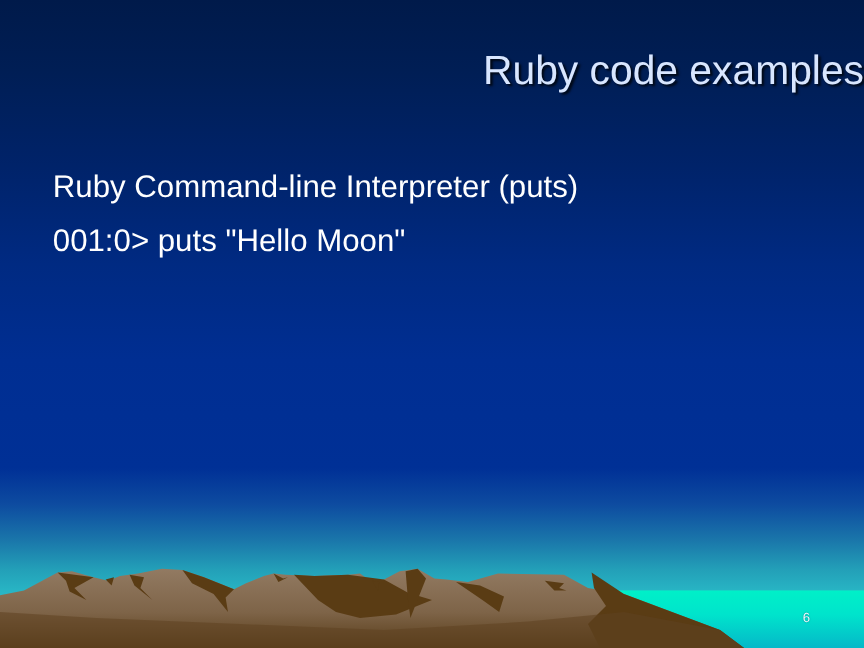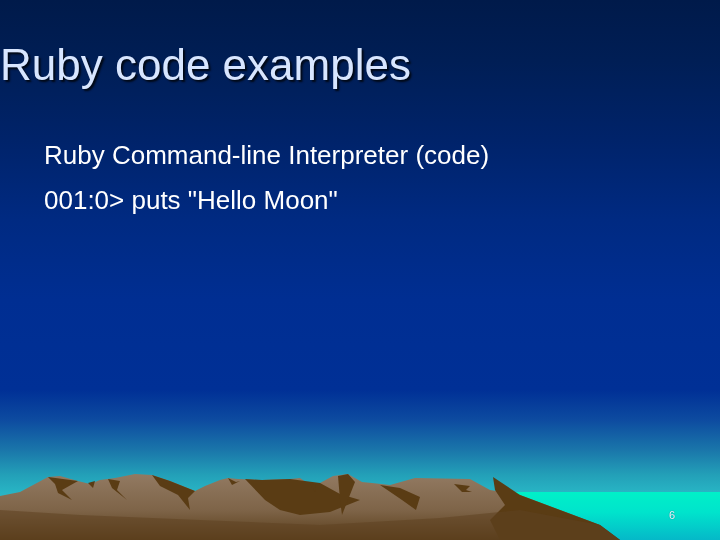--- a/index.html
+++ b/index.html
@@ -11,22 +11,22 @@
         #002e92 300px, #003096 390px, #0d4ba0 420px, #1a76aa 450px,
         #23a0b8 475px, #28b4c4 492px, #2bb8c8 500px);
       overflow: hidden;
     }
     .sea {
       position: absolute; left: 490px; top: 492px; width: 230px; height: 48px;
       background: linear-gradient(to bottom, #00f0c8 0px, #00e4cc 20px, #05b8c8 48px);
     }
     .mountains { position: absolute; left: 0; top: 470px; width: 720px; height: 70px; }
     .title {
-      position: absolute; left: 0; top: 40px; width: 720px; text-align: left;
-      font-family: "Liberation Sans", sans-serif; font-size: 44px; color: #d8e6ff;
+      position: absolute; left: 0; top: 40px; width: 720px; text-align: right;
+      font-family: "Liberation Sans", sans-serif; font-size: 34px; color: #d8e6ff;
       text-shadow: 2px 2px 2px #000814; margin: 0; font-weight: normal;
     }
     .body-text {
       position: absolute; left: 44px; top: 133px;
       font-family: "Liberation Sans", sans-serif; font-size: 26px; color: #ffffff;
       line-height: 45px;
     }
     .body-text div { white-space: nowrap; }
     .page-number {
       position: absolute; left: 669px; top: 509px;
@@ -64,18 +64,18 @@
     <path d="M338,476 L348,474 L355,482 L342,515 L340,500 Z" fill="#5a3c14"></path>
     <path d="M380,485 L400,488 L420,497 L416,510 L402,500 Z" fill="#5a3c14"></path>
     <path d="M454,484 L470,486 L466,490 L472,492 L462,492 Z" fill="#5a3c14"></path>
     <path d="M493,477 L520,495 L560,510 L600,525 L620,540 L500,540 L490,520 L505,505 L495,490 Z" fill="#5a3c14"></path>
     <path d="M0,510 L80,515 L200,520 L320,525 L440,518 L520,510 L600,525 L620,540 L0,540 Z" fill="#5e4220" opacity="0.55"></path>
   </svg>
 
   <h1 class="title">Ruby code examples</h1>
 
   <div class="body-text">
-    <div>Ruby Command-line Interpreter (code)</div>
+    <div>Ruby Command-line Interpreter (puts)</div>
     <div>001:0&gt; puts "Hello Moon"</div>
   </div>
 
   <div class="page-number">6</div>
 </div>
 
 </body></html>

